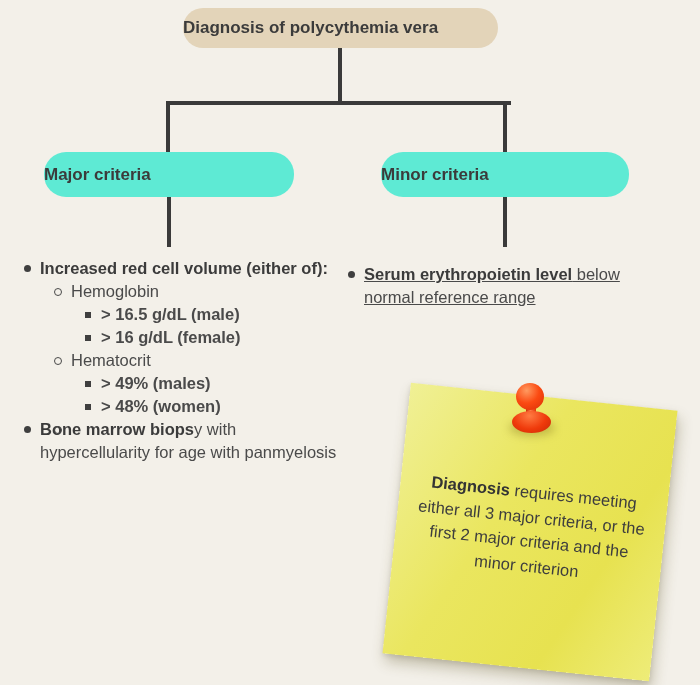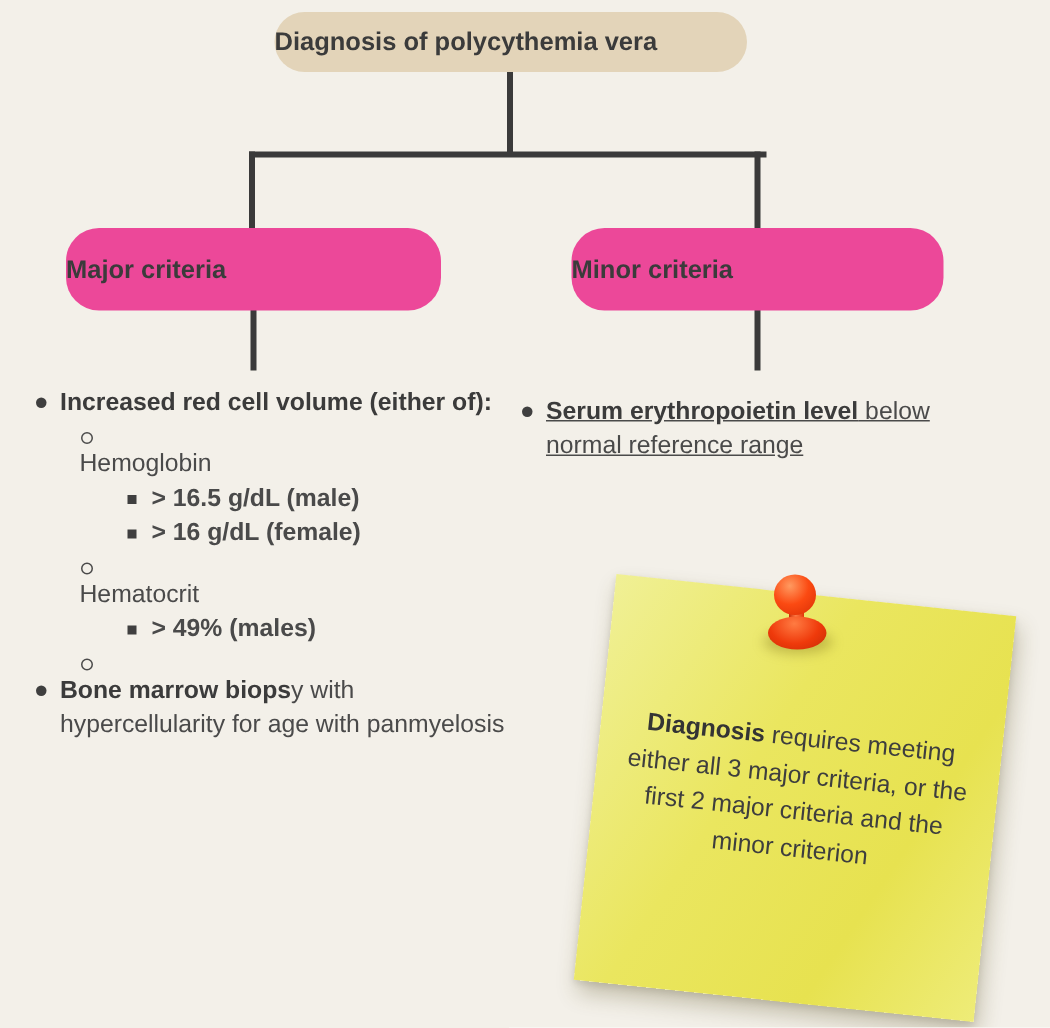--- a/index.html
+++ b/index.html
@@ -11,40 +11,40 @@
     overflow:hidden;
   }
   .pill{
     position:absolute;
     display:flex;align-items:center;
     border-radius:22px;
     font-weight:700;font-size:17px;color:#3b3b3b;
     z-index:3;
   }
   .pill.tan{left:183px;top:8px;width:315px;height:40px;background:#e3d4b9;}
-  .pill.blue{background:#ec4899;height:55px;}
+  .pill.blue{background:#5eead4;height:45px;}
   #pill-major{left:44px;top:152px;width:250px;}
   #pill-minor{left:381px;top:152px;width:248px;}
   .line{position:absolute;background:#3a3a3a;z-index:1;}
   #stem-top{left:338px;top:48px;width:4px;height:55px;}
   #hbar{left:166px;top:101px;width:345px;height:4px;}
   #stem-left{left:166px;top:101px;width:4px;height:58px;}
   #stem-right{left:503px;top:101px;width:4px;height:58px;}
   #stem-left2{left:167px;top:195px;width:4px;height:52px;}
   #stem-right2{left:503px;top:195px;width:4px;height:52px;}
 
   ul.list{
     position:absolute;list-style:none;margin:0;padding:0;
     font-size:16.5px;line-height:23px;color:#4a4a4a;z-index:2;
   }
   #major-list{left:22px;top:257px;width:315px;}
   #minor-list{left:346px;top:263px;width:306px;text-decoration:underline;}
   ul.list li{display:flex;}
   ul.list b{color:#3b3b3b;font-weight:700;}
-  li.l2{padding-left:31px;flex-direction:column;}
+  li.l2{padding-left:31px;}
   li.l3{padding-left:61px;font-weight:bold;}
   .bul{flex:0 0 18px;position:relative;}
   .bul::before{content:'';position:absolute;}
   .b1::before{left:2px;top:8px;width:7px;height:7px;border-radius:50%;background:#3f3f3f;}
   .b2::before{left:1px;top:8px;width:6px;height:6px;border-radius:50%;border:1.6px solid #4a4a4a;background:transparent;}
   .b3::before{left:2px;top:9px;width:5.5px;height:5.5px;background:#3f3f3f;}
 
   #sticky-note{
     position:absolute;left:396px;top:396px;width:268px;height:272px;
     background:linear-gradient(118deg,#f0f095 0%,#eae65f 40%,#e7e250 72%,#eeec78 100%);
@@ -115,20 +115,24 @@
       <p style="margin:0"><span>&gt; 16 g/dL (female)</span></p>
     </li>
     <li class="l2">
       <span class="bul b2"></span>
       <p style="margin:0"><span>Hematocrit</span></p>
     </li>
     <li class="l3">
       <span class="bul b3"></span>
       <p style="margin:0"><span>&gt; 49% (males)</span></p>
     </li>
+    <li class="l3">
+      <span class="bul b3"></span>
+      <p style="margin:0"><span>&gt; 48% (women)</span></p>
+    </li>
     <li class="l2">
       <span class="bul b2"></span>
     </li>
     <li class="l1">
       <span class="bul b1"></span>
       <p style="margin:0"><b>Bone marrow biops</b><span>y with hypercellularity for age with panmyelosis</span></p>
     </li>
   </ul>
 
   <ul class="list" id="minor-list">

